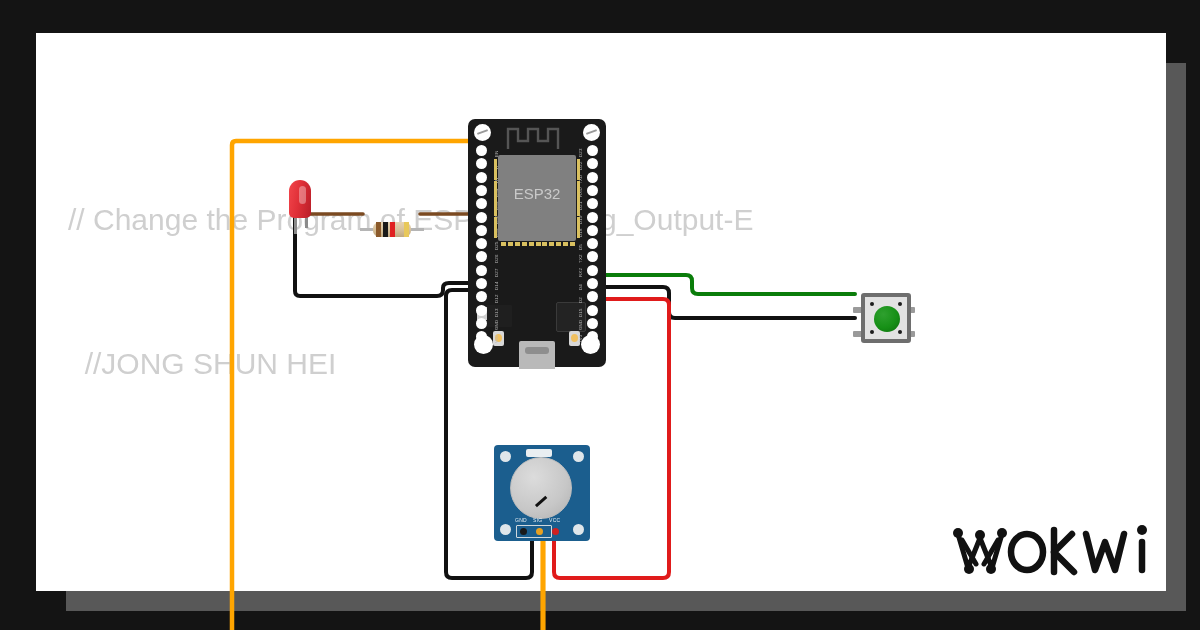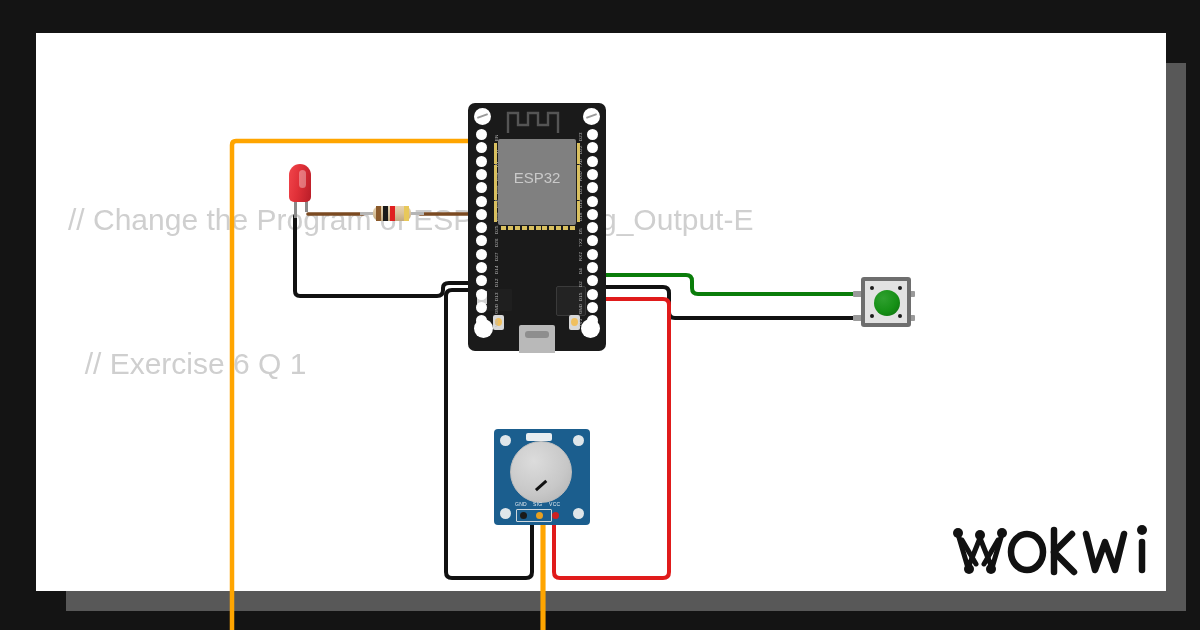--- a/index.html
+++ b/index.html
@@ -74,21 +74,21 @@
 
   
   .wires {
     position: absolute;
     left: 0; top: 0;
     width: 1200px; height: 630px;
     z-index: 10;
     pointer-events: none;
   }
   
-  .part { position: absolute; z-index: 20; }
+  .part { position: absolute; z-index: 20; margin-top: 16px; }
 
   
   #esp32 { left: 468px; top: 103px; width: 138px; height: 248px; }
   .esp-body {
     position: absolute; left: 0; top: 0;
     width: 138px; height: 248px;
     background: #1a1a1a;
     border-radius: 7px;
   }
   .esp-shield {
@@ -272,21 +272,21 @@
 <body>
 
 <div id="stage">
 
   <div class="canvas-shadow"></div>
 
   <div class="canvas">
 
     <div class="code" style="left:32px; top:67px;">
       <div>// Change the Program of ESP32_Analog_Output-E</div>
-      <div>  // Exercise 6 Q 1</div>
+      <div>  //JONG SHUN HEI</div>
       
       
       
       
       
       
       
     </div>
 
   </div>

